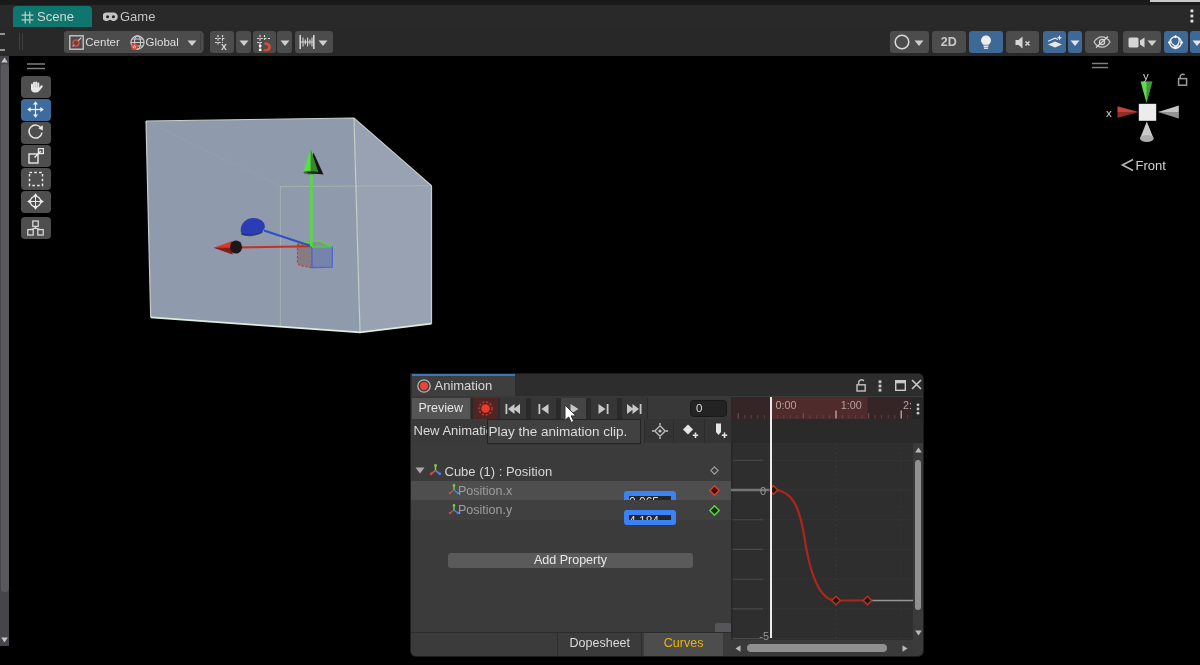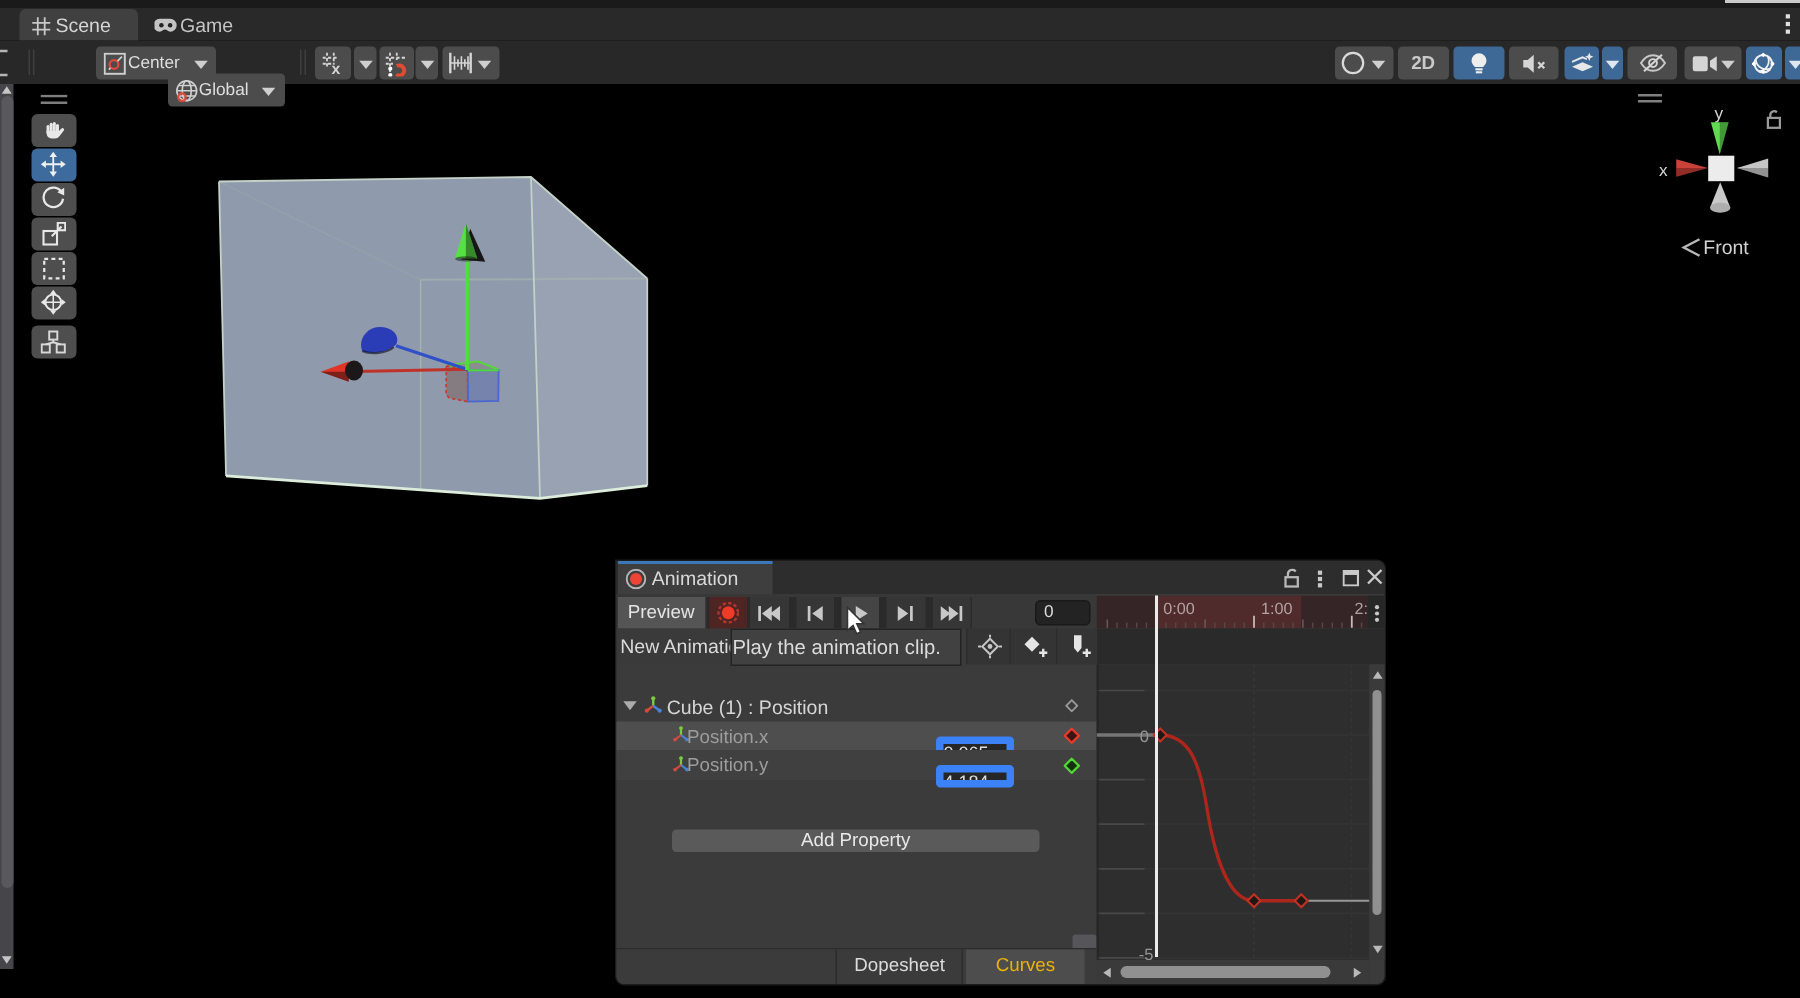--- a/index.html
+++ b/index.html
@@ -4,21 +4,21 @@
 <style>
 *{margin:0;padding:0;box-sizing:border-box;}
 html,body{width:1200px;height:665px;overflow:hidden;background:#000;font-family:"Liberation Sans",sans-serif;}
 .abs{position:absolute;}
 #page{position:relative;width:1200px;height:665px;background:#000;}
 
 #topstrip{left:0;top:0;width:1200px;height:5px;background:#1a1a1a;}
 #topwhite{left:1150px;top:0;width:50px;height:1.5px;background:#c9c9c9;}
 
 #tabbar{left:0;top:5px;width:1200px;height:22px;background:#292929;}
-.scenetab{left:13px;top:1px;width:79px;height:21px;background:#404040;border-radius:4px 4px 0 0;color:#d6d6d6;font-size:13px;line-height:21px;}
+.scenetab{left:13px;top:1px;width:79px;height:21px;background:#0f766e;border-radius:4px 4px 0 0;color:#d6d6d6;font-size:13px;line-height:21px;}
 .gametab{left:98px;top:1px;height:21px;color:#c4c4c4;font-size:13px;line-height:21px;}
 #paneldots{left:1189px;top:4px;width:6px;height:15px;}
 
 #toolbar{left:0;top:27px;width:1200px;height:29px;background:#282828;}
 .tbtn{position:absolute;top:4px;height:22px;background:#4c4c4c;border-radius:3px;color:#dfdfdf;font-size:11.5px;line-height:22px;}
 .tbtn.blue{background:#3e6896;}
 .vsep{position:absolute;top:6px;width:1px;height:17px;background:#3e3e3e;}
 
 #lscroll{left:0;top:56px;width:9px;height:590px;background:#46464a;}
 #lthumb{left:0.5px;top:8px;width:8px;height:528px;background:#58585d;border-radius:4px;}
@@ -83,21 +83,21 @@
       <svg class="abs" style="left:5px;top:3.5px" width="15" height="15" viewBox="0 0 15 15">
           <rect x="0.8" y="0.8" width="13.4" height="13.4" fill="none" stroke="#cfcfcf" stroke-width="1.3"></rect>
           <circle cx="7" cy="8" r="2.9" fill="none" stroke="#e2493a" stroke-width="1.5"></circle>
           <path d="M9.3,5.7 L12.3,2.7 M4.7,10.3 L3.6,11.4" stroke="#cfcfcf" stroke-width="1.2"></path>
         </svg>
       <span style="position:absolute;left:21px">Center</span>
       <svg class="abs" style="left:64.5px;top:8.5px" width="10" height="6.5" viewBox="0 0 10 6.5">
           <path d="M0.5,0.5 h9 l-4.5,5.5 z" fill="#cfcfcf"></path>
         </svg>
     </div>
-    <div class="tbtn" style="left:112px;width:77.5px;margin-top:18px;">
+    <div class="tbtn" style="left:125px;width:77.5px;">
       <svg class="abs" style="left:4.5px;top:3.5px" width="15" height="15" viewBox="0 0 15 15">
           <g stroke="#cfcfcf" stroke-width="1.1" fill="none">
             <circle cx="7.5" cy="7.5" r="6.6"></circle>
             <ellipse cx="7.5" cy="7.5" rx="3" ry="6.6"></ellipse>
             <path d="M1,7.5 H14 M1.8,4 H13.2 M1.8,11 H13.2"></path>
           </g>
           <circle cx="4.3" cy="11.8" r="2.5" fill="none" stroke="#e2493a" stroke-width="1.5"></circle>
         </svg>
       <span style="position:absolute;left:20.5px">Global</span>
       <svg class="abs" style="left:62px;top:8.5px" width="10" height="6.5" viewBox="0 0 10 6.5">

